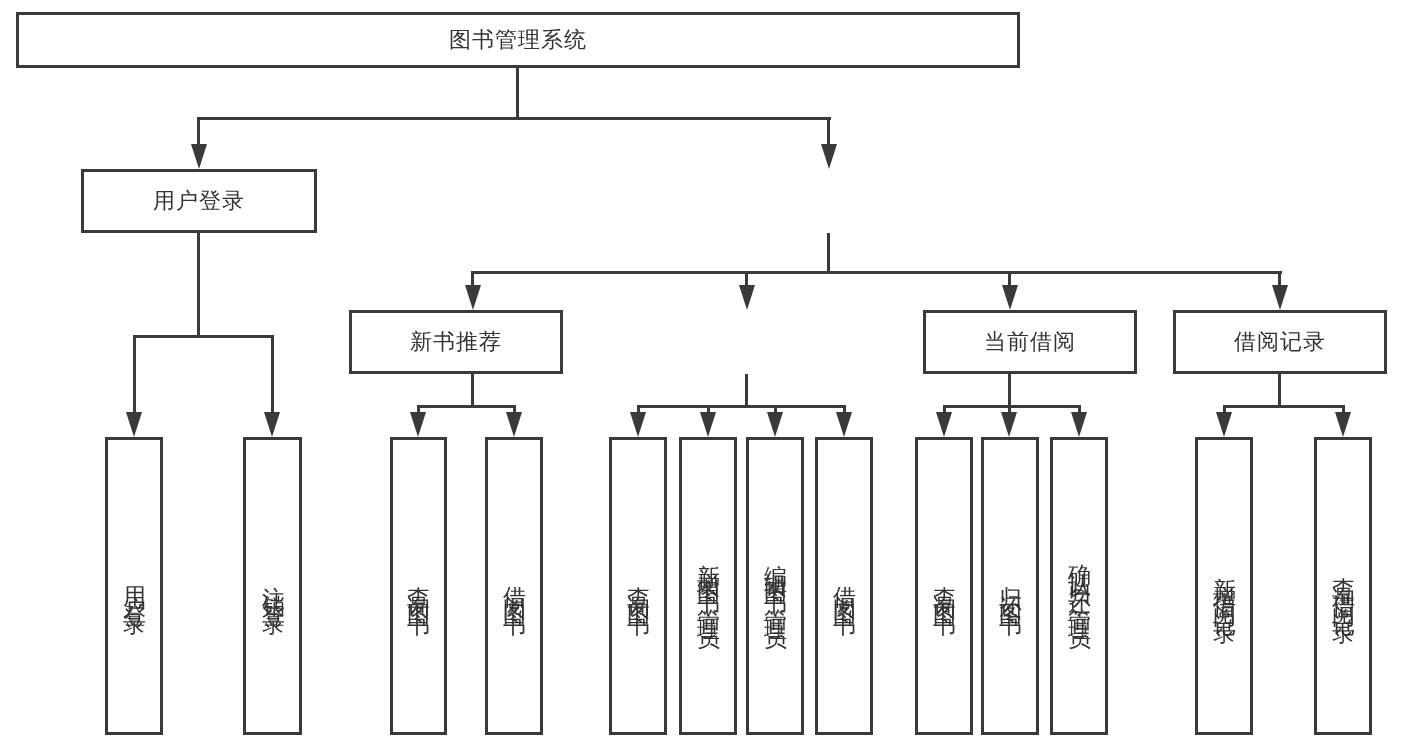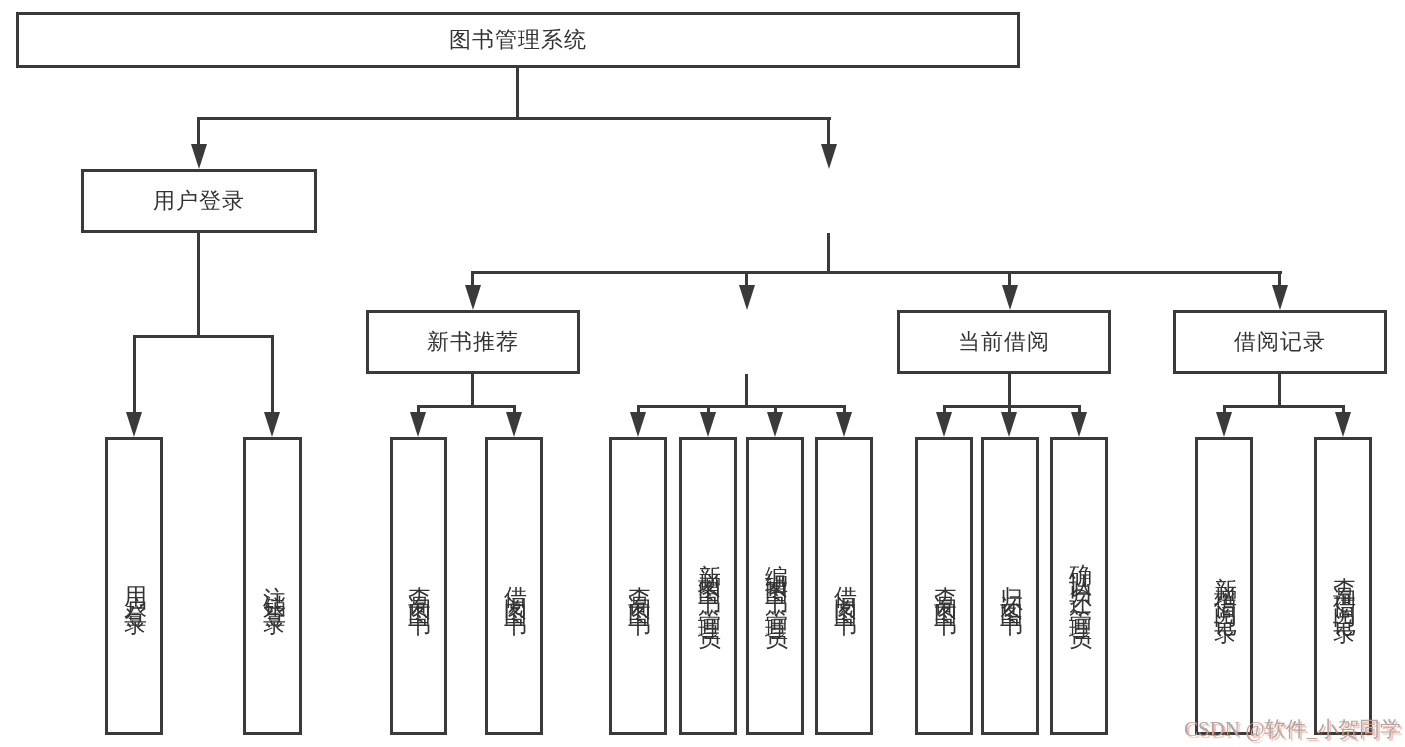--- a/index.html
+++ b/index.html
@@ -1,21 +1,21 @@
 <!DOCTYPE html>
 <html><head>
 <meta charset="utf-8">
 <style>
   html, body { margin: 0; padding: 0; background: #ffffff; }
   .stage {
     position: relative;
     width: 1405px;
     height: 747px;
     background: #ffffff;
-    font-family: Liberation Serif, serif;
+    font-family: Liberation Sans, sans-serif;
     color: #333333;
     overflow: hidden;
   }
   
   .node {
     position: absolute;
     box-sizing: border-box;
     background: #ffffff;
     border: 3px solid #3a3a3a;
   }
@@ -122,24 +122,24 @@
   <div class="arrow" style="left:1335px; top:412px;"></div>
 
   <div class="node hbox" style="left:16px; top:12px; width:1004px; height:56px;">
     <span>图书管理系统</span>
   </div>
 
   <div class="node hbox" style="left:81px; top:169px; width:236px; height:64px;">
     <span>用户登录</span>
   </div>
 
-  <div class="node hbox" style="left:366px; top:310px; width:214px; height:64px;">
+  <div class="node hbox" style="left:349px; top:310px; width:214px; height:64px;">
     <span>新书推荐</span>
   </div>
-  <div class="node hbox" style="left:897px; top:310px; width:214px; height:64px;">
+  <div class="node hbox" style="left:923px; top:310px; width:214px; height:64px;">
     <span>当前借阅</span>
   </div>
   <div class="node hbox" style="left:1173px; top:310px; width:214px; height:64px;">
     <span>借阅记录</span>
   </div>
 
   <div class="node vbox" style="left:105px; top:437px; width:58px; height:298px;">用户登录</div>
   <div class="node vbox" style="left:243px; top:437px; width:59px; height:298px;">注销登录</div>
 
   <div class="node vbox" style="left:390px; top:437px; width:57px; height:298px;">查询图书</div>
@@ -150,15 +150,14 @@
   <div class="node vbox" style="left:746px; top:437px; width:58px; height:298px;">编辑图书（管理员）</div>
   <div class="node vbox" style="left:815px; top:437px; width:58px; height:298px;">借阅图书</div>
 
   <div class="node vbox" style="left:915px; top:437px; width:58px; height:298px;">查询图书</div>
   <div class="node vbox" style="left:981px; top:437px; width:58px; height:298px;">归还图书</div>
   <div class="node vbox" style="left:1050px; top:437px; width:58px; height:298px;">确认归还（管理员）</div>
 
   <div class="node vbox" style="left:1195px; top:437px; width:58px; height:298px;">新增借阅记录</div>
   <div class="node vbox" style="left:1314px; top:437px; width:58px; height:298px;">查询借阅记录</div>
 
-  <div class="watermark">CSDN @软件_小贺同学</div>
 
 </div>
 
 </body></html>

